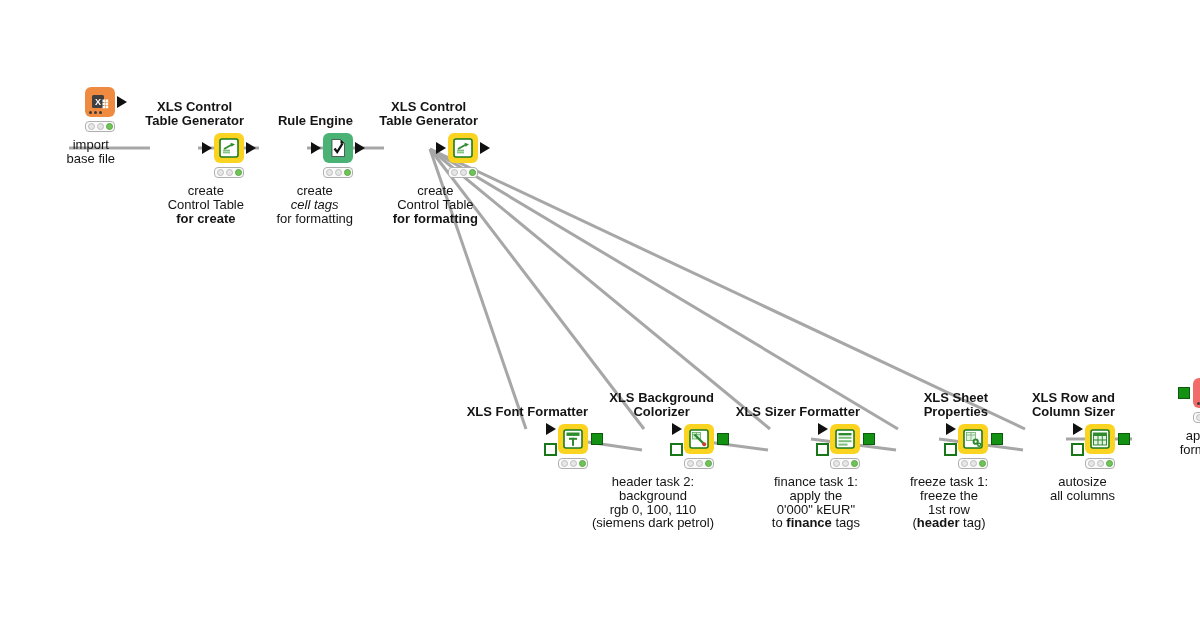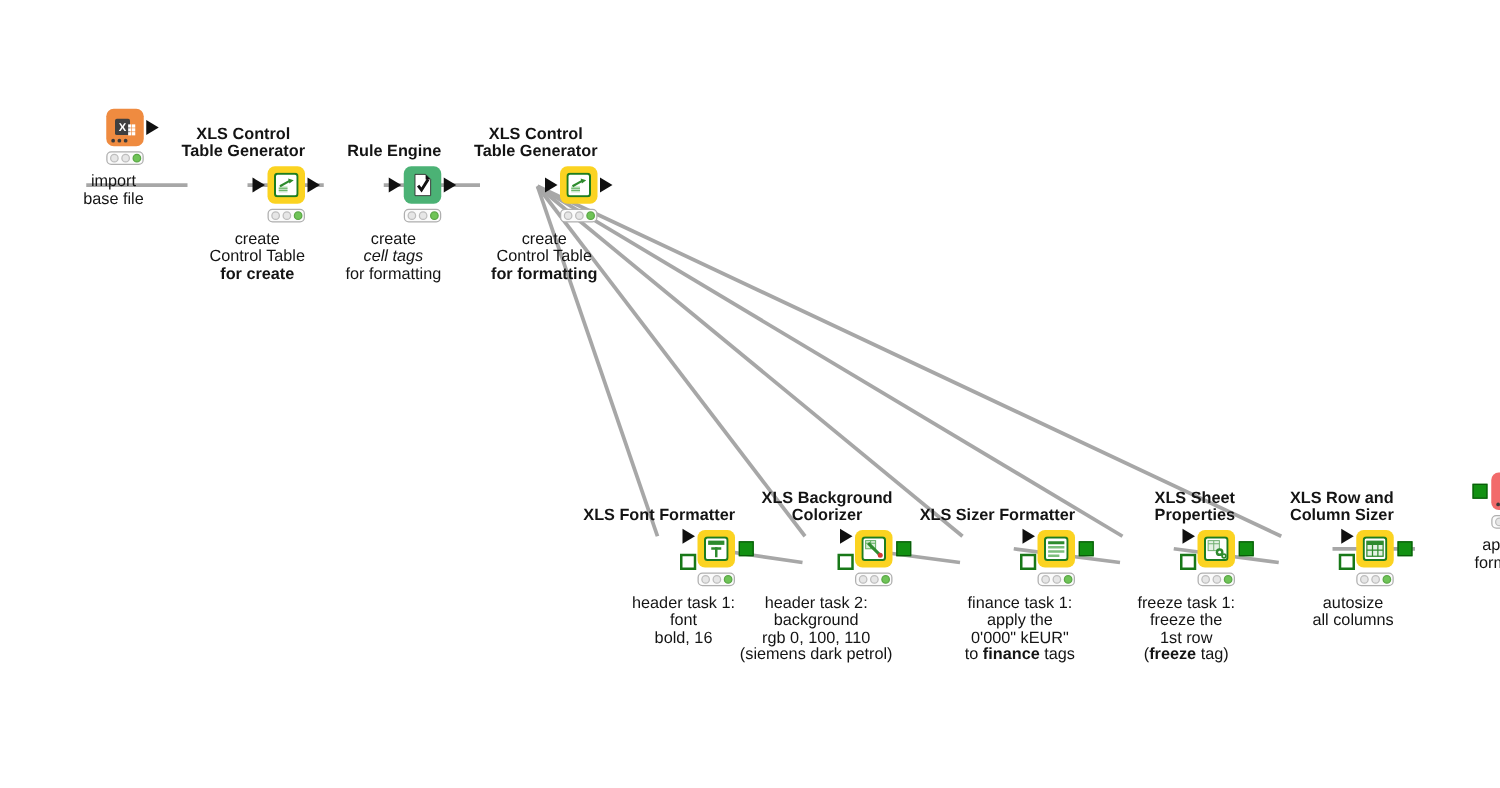--- a/index.html
+++ b/index.html
@@ -197,25 +197,20 @@
       </div>
       <span class="tri tri-top-in"></span>
       <span class="sq-in-b"></span>
       <span class="sq-out"></span>
     </div>
     <div class="tlight">
         <span class="dot"></span>
         <span class="dot"></span>
         <span class="dot green"></span>
       </div>
-    <div class="ncomment">
-      <div>header task 1:</div>
-      <div>font</div>
-      <div>bold, 16</div>
-    </div>
   </div>
 
   <div class="node lowrow" style="left:574px">
     <div class="ntitle">
       <div>XLS Background</div>
       <div>Colorizer</div>
     </div>
     <div class="iconwrap">
       <div class="nodebox bg-yellow">
         <svg width="20" height="20" viewBox="0 0 20 20">
@@ -299,21 +294,21 @@
     </div>
     <div class="tlight">
         <span class="dot"></span>
         <span class="dot"></span>
         <span class="dot green"></span>
       </div>
     <div class="ncomment">
       <div>freeze task 1:</div>
       <div>freeze the</div>
       <div>1st row</div>
-      <div><span>(</span><span class="bd">freeze</span><span> tag)</span></div>
+      <div><span>(</span><span class="bd">header</span><span> tag)</span></div>
     </div>
   </div>
 
   <div class="node lowrow" style="left:975px">
     <div class="ntitle">
       <div>XLS Row and</div>
       <div>Column Sizer</div>
     </div>
     <div class="iconwrap">
       <div class="nodebox bg-yellow">

